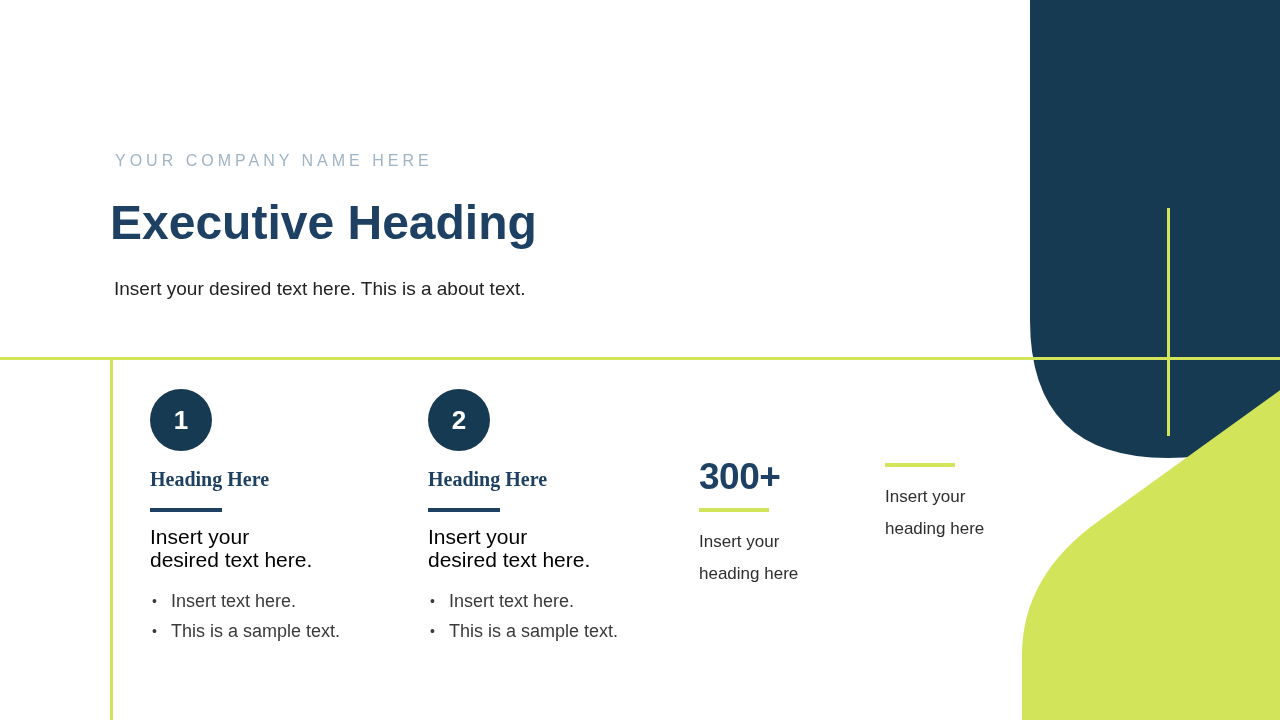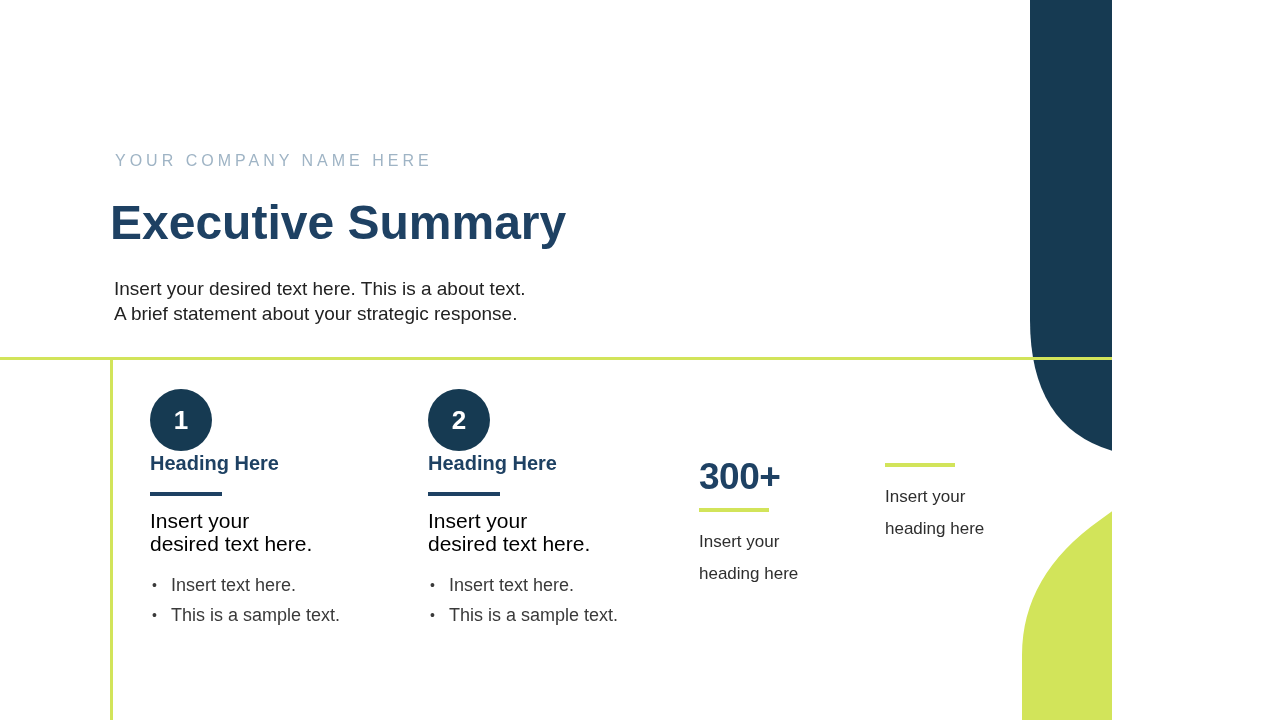--- a/index.html
+++ b/index.html
@@ -1,19 +1,19 @@
 <!DOCTYPE html>
 <html><head>
 <meta charset="utf-8">
 <style>
   * { margin: 0; padding: 0; box-sizing: border-box; }
   html, body { width: 1280px; height: 720px; overflow: hidden; background: #ffffff; }
   body { font-family: "Liberation Sans", "DejaVu Sans", sans-serif; }
 
-  .slide { position: relative; width: 1112px; height: 720px; background: #ffffff; overflow: hidden; padding-left: 44px; }
+  .slide { position: relative; width: 1280px; height: 720px; background: #ffffff; overflow: hidden; padding-left: 44px; }
 
   
   .shapes { position: absolute; left: 0; top: 0; width: 1280px; height: 720px; z-index: 1; }
 
   
   .hline  { position: absolute; left: 0;    top: 357px; width: 1280px; height: 3px;  background: #D2E45A; z-index: 3; }
   .vline-left  { position: absolute; left: 110px;  top: 357px; width: 3px; height: 363px; background: #D2E45A; z-index: 3; }
   .vline-right { position: absolute; left: 1167px; top: 208px; width: 3px; height: 228px; background: #D2E45A; z-index: 3; }
 
   
@@ -35,21 +35,21 @@
   
   .feature-col { position: absolute; top: 389px; width: 195px; z-index: 4; }
   .feature-col.c1 { left: 150px; }
   .feature-col.c2 { left: 428px; }
 
   .num-circle {
     width: 62px; height: 62px; border-radius: 50%; background: #163A52;
     display: flex; align-items: center; justify-content: center;
     color: #ffffff; font-size: 26px; font-weight: 700;
   }
-  .feature-heading { font-size: 20px; font-weight: 700; color: #1E4163; line-height: 25px; }
+  .feature-heading { margin-top: 16px; font-size: 20px; font-weight: 700; color: #1E4163; line-height: 25px; font-family: Liberation Serif, serif; }
   .rule { margin-top: 16px; width: 72px; height: 4px; background: #1E4163; }
   .rule.lime { background: #D2E45A; }
   .feature-desc { margin-top: 13px; font-size: 21px; color: #000000; line-height: 23px; width: 172px; }
 
   .bullet-list { margin-top: 20px; list-style: none; }
   .bullet-list li {
     position: relative; padding-left: 21px; font-size: 18px; color: #3A3A3A;
     line-height: 21px; margin-bottom: 9px; white-space: nowrap;
   }
   .bullet-list li::before {
@@ -74,24 +74,23 @@
   <svg class="shapes" width="1280" height="720" viewBox="0 0 1280 720" aria-hidden="true">
     <path d="M1030,0 H1282 V430 Q1240,458 1168,458 Q1030,458 1030,320 Z" fill="#163A52"></path>
     <path d="M1283,388 L1100,520 Q1022,575 1022,655 V724 H1284 Z" fill="#D2E45A"></path>
   </svg>
 
   <div class="hline"></div>
   <div class="vline-left"></div>
   <div class="vline-right"></div>
 
   <div class="eyebrow">YOUR COMPANY NAME HERE</div>
-  <h1 class="title">Executive Summary</h1>
+  <h1 class="title">Executive Heading</h1>
   <div class="subtitle">
     <div>Insert your desired text here. This is a about text.</div>
-    <div>A brief statement about your strategic response.</div>
   </div>
 
   <div class="feature-col c1">
     <div class="num-circle">
       <span>1</span>
     </div>
     <h3 class="feature-heading">Heading Here</h3>
     <div class="rule"></div>
     <div class="feature-desc">Insert your desired text here.</div>
     <ul class="bullet-list">

